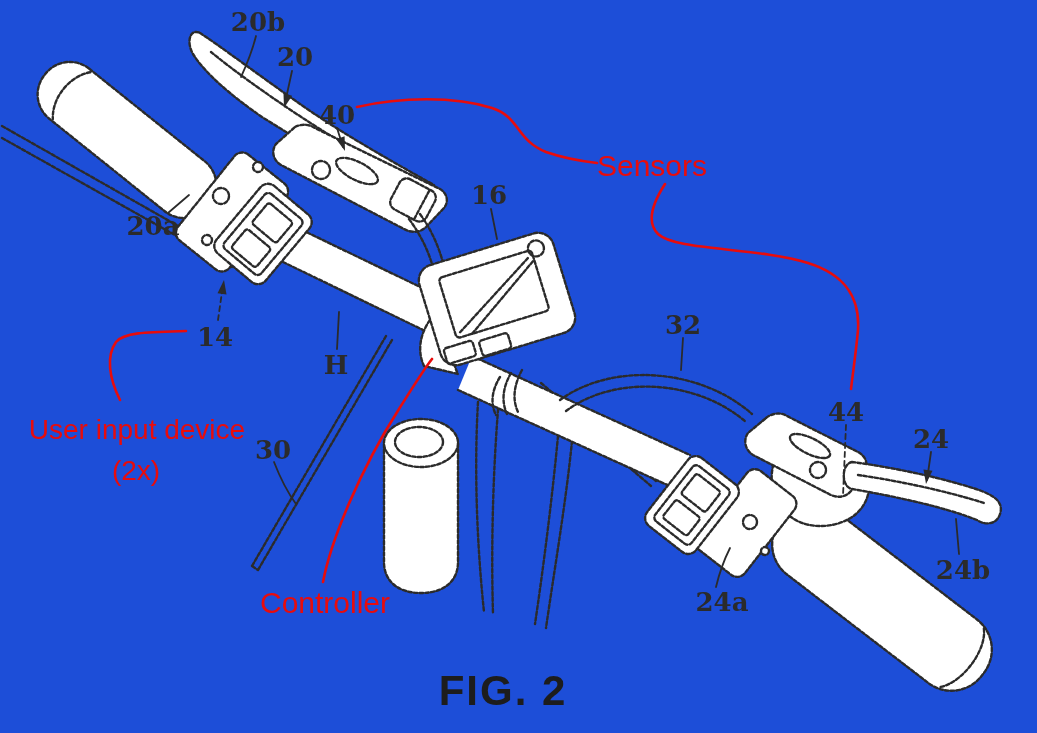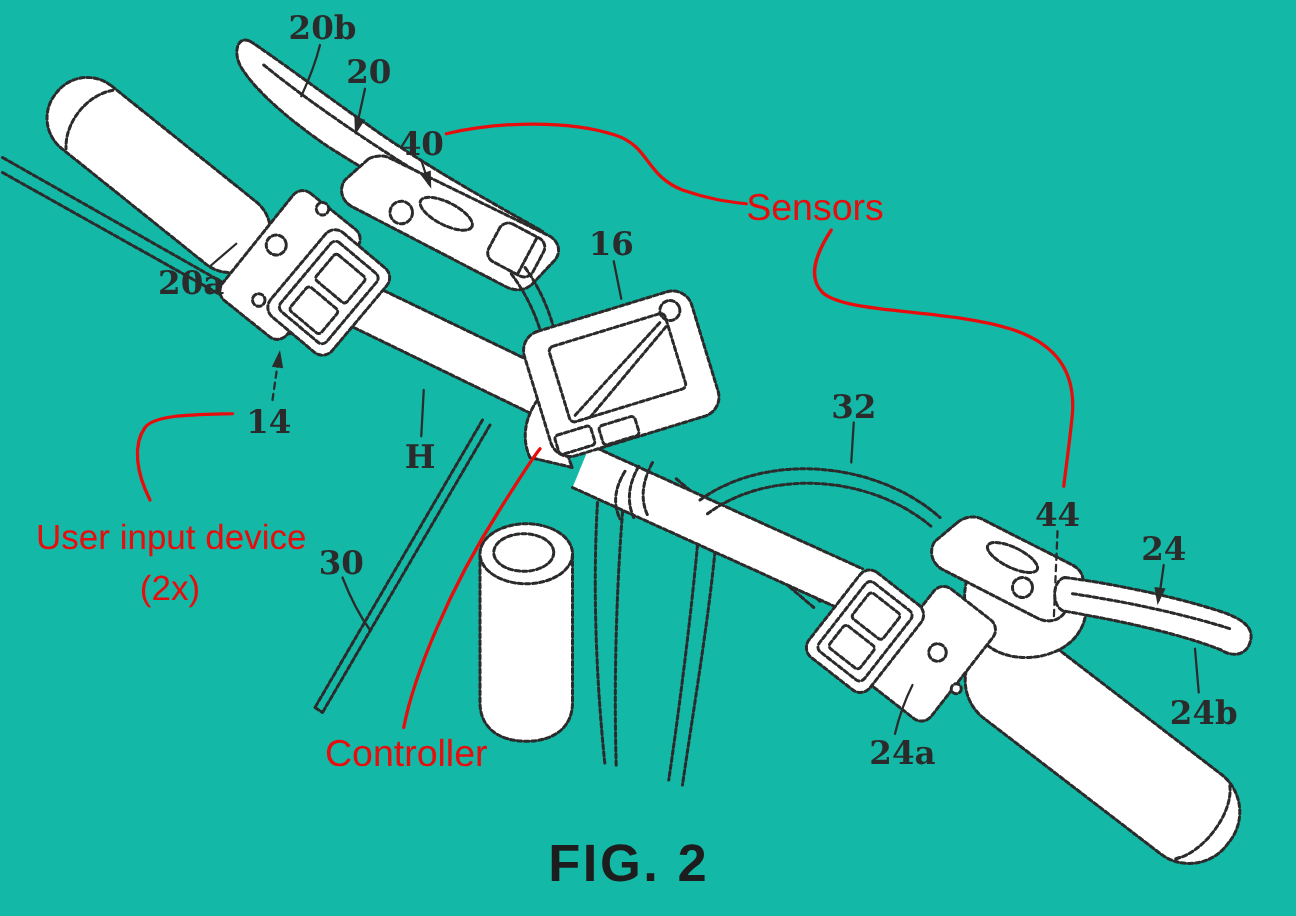--- a/index.html
+++ b/index.html
@@ -1,16 +1,16 @@
 <!DOCTYPE html>
 <html><head>
 <meta charset="utf-8">
 <style>
   html,body{margin:0;padding:0;background:#ffffff;}
-  #stage{position:relative;width:1037px;height:733px;background:#14b8a6;overflow:hidden;}
+  #stage{position:relative;width:1037px;height:733px;background:#1d4ed8;overflow:hidden;}
   svg{position:absolute;left:0;top:0;}
   .ref-num{font-family:"DejaVu Serif",serif;font-weight:bold;font-size:26px;fill:#2b2b2b;}
   .red-note{font-family:"Liberation Sans",sans-serif;font-size:30px;fill:#e80c0c;}
   .red-note-small{font-family:"Liberation Sans",sans-serif;font-size:28px;fill:#e80c0c;}
   .fig-caption{font-family:"Liberation Sans",sans-serif;font-weight:bold;font-size:42px;letter-spacing:2px;fill:#1d1d1d;}
   text{text-anchor:middle;}
 </style>
 </head>
 <body>
 

